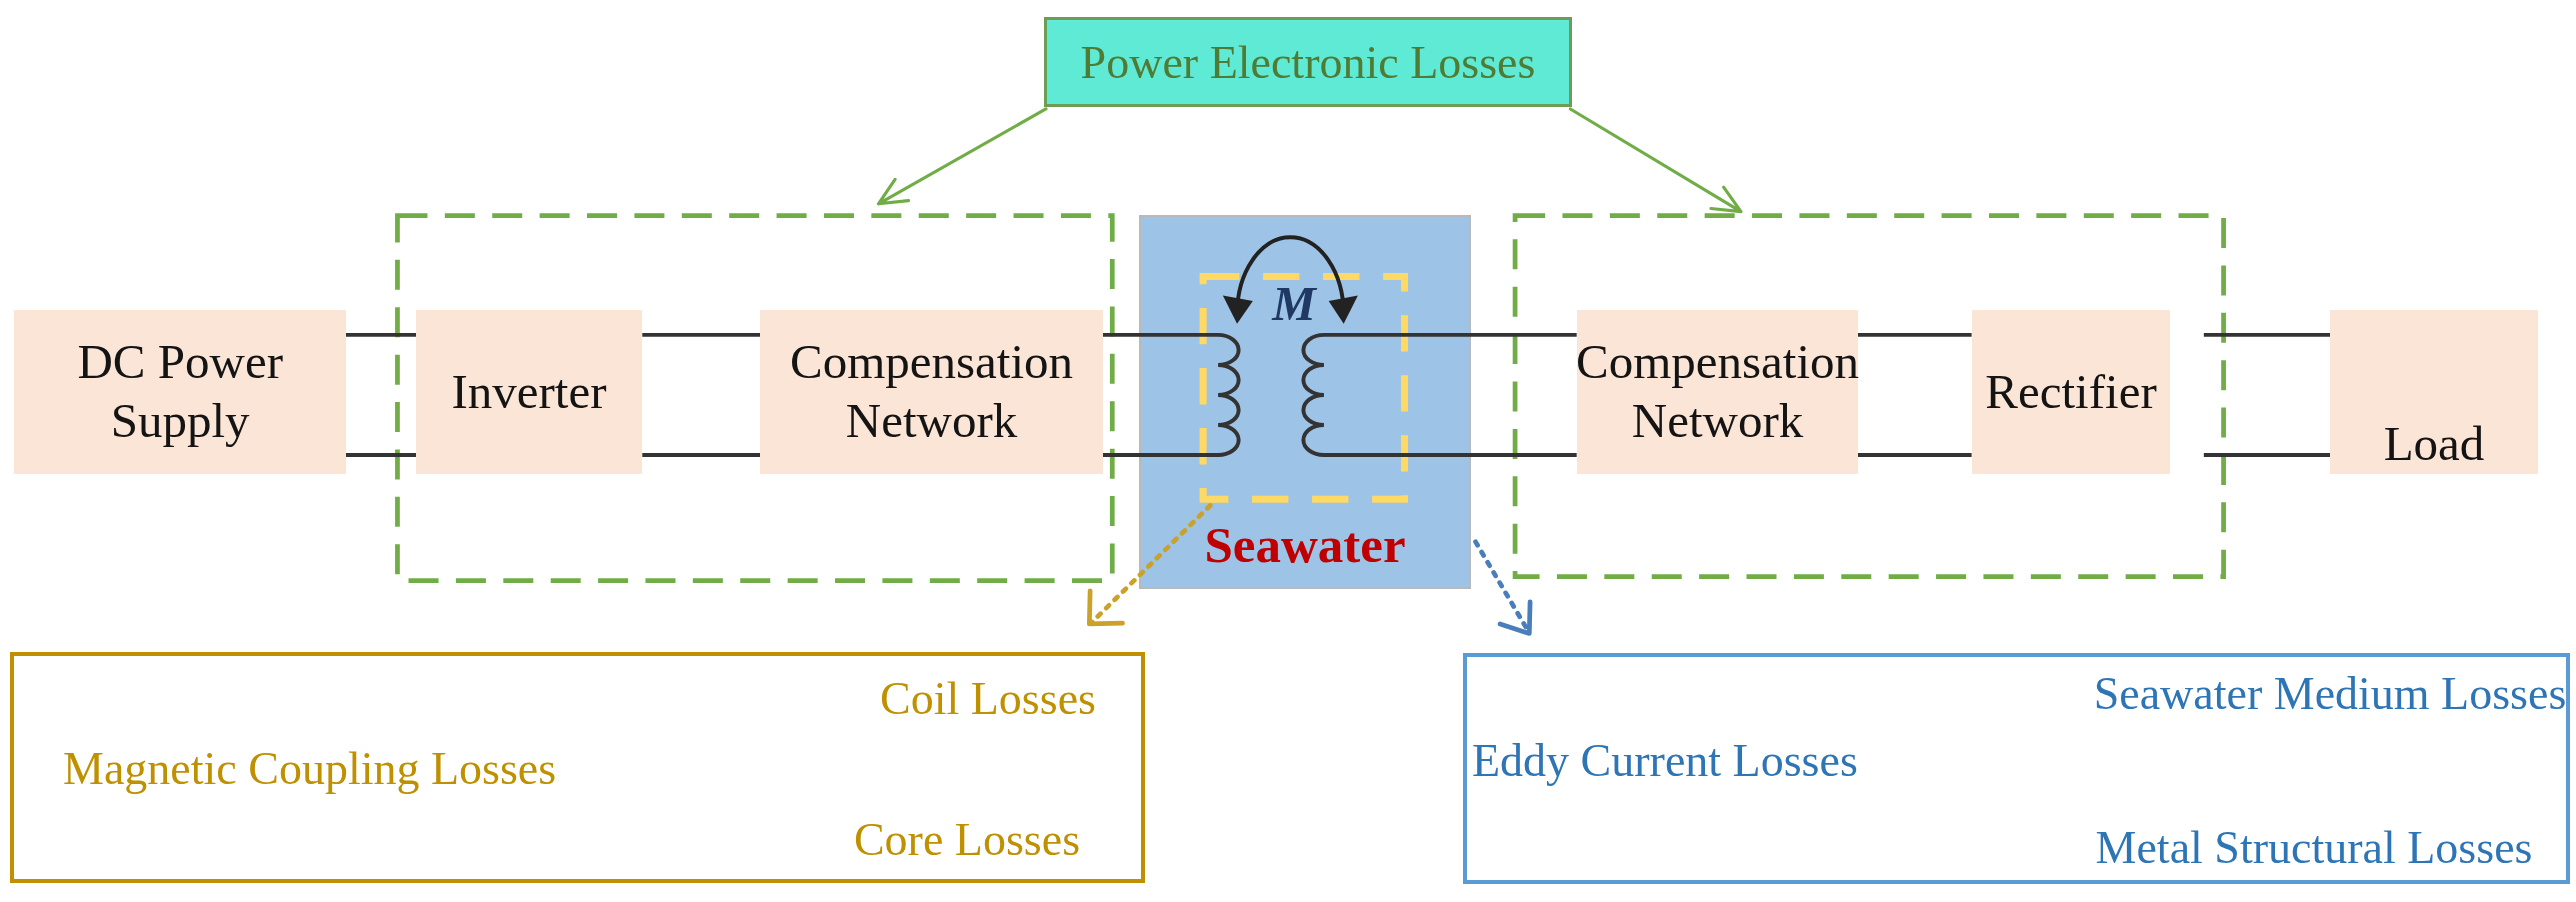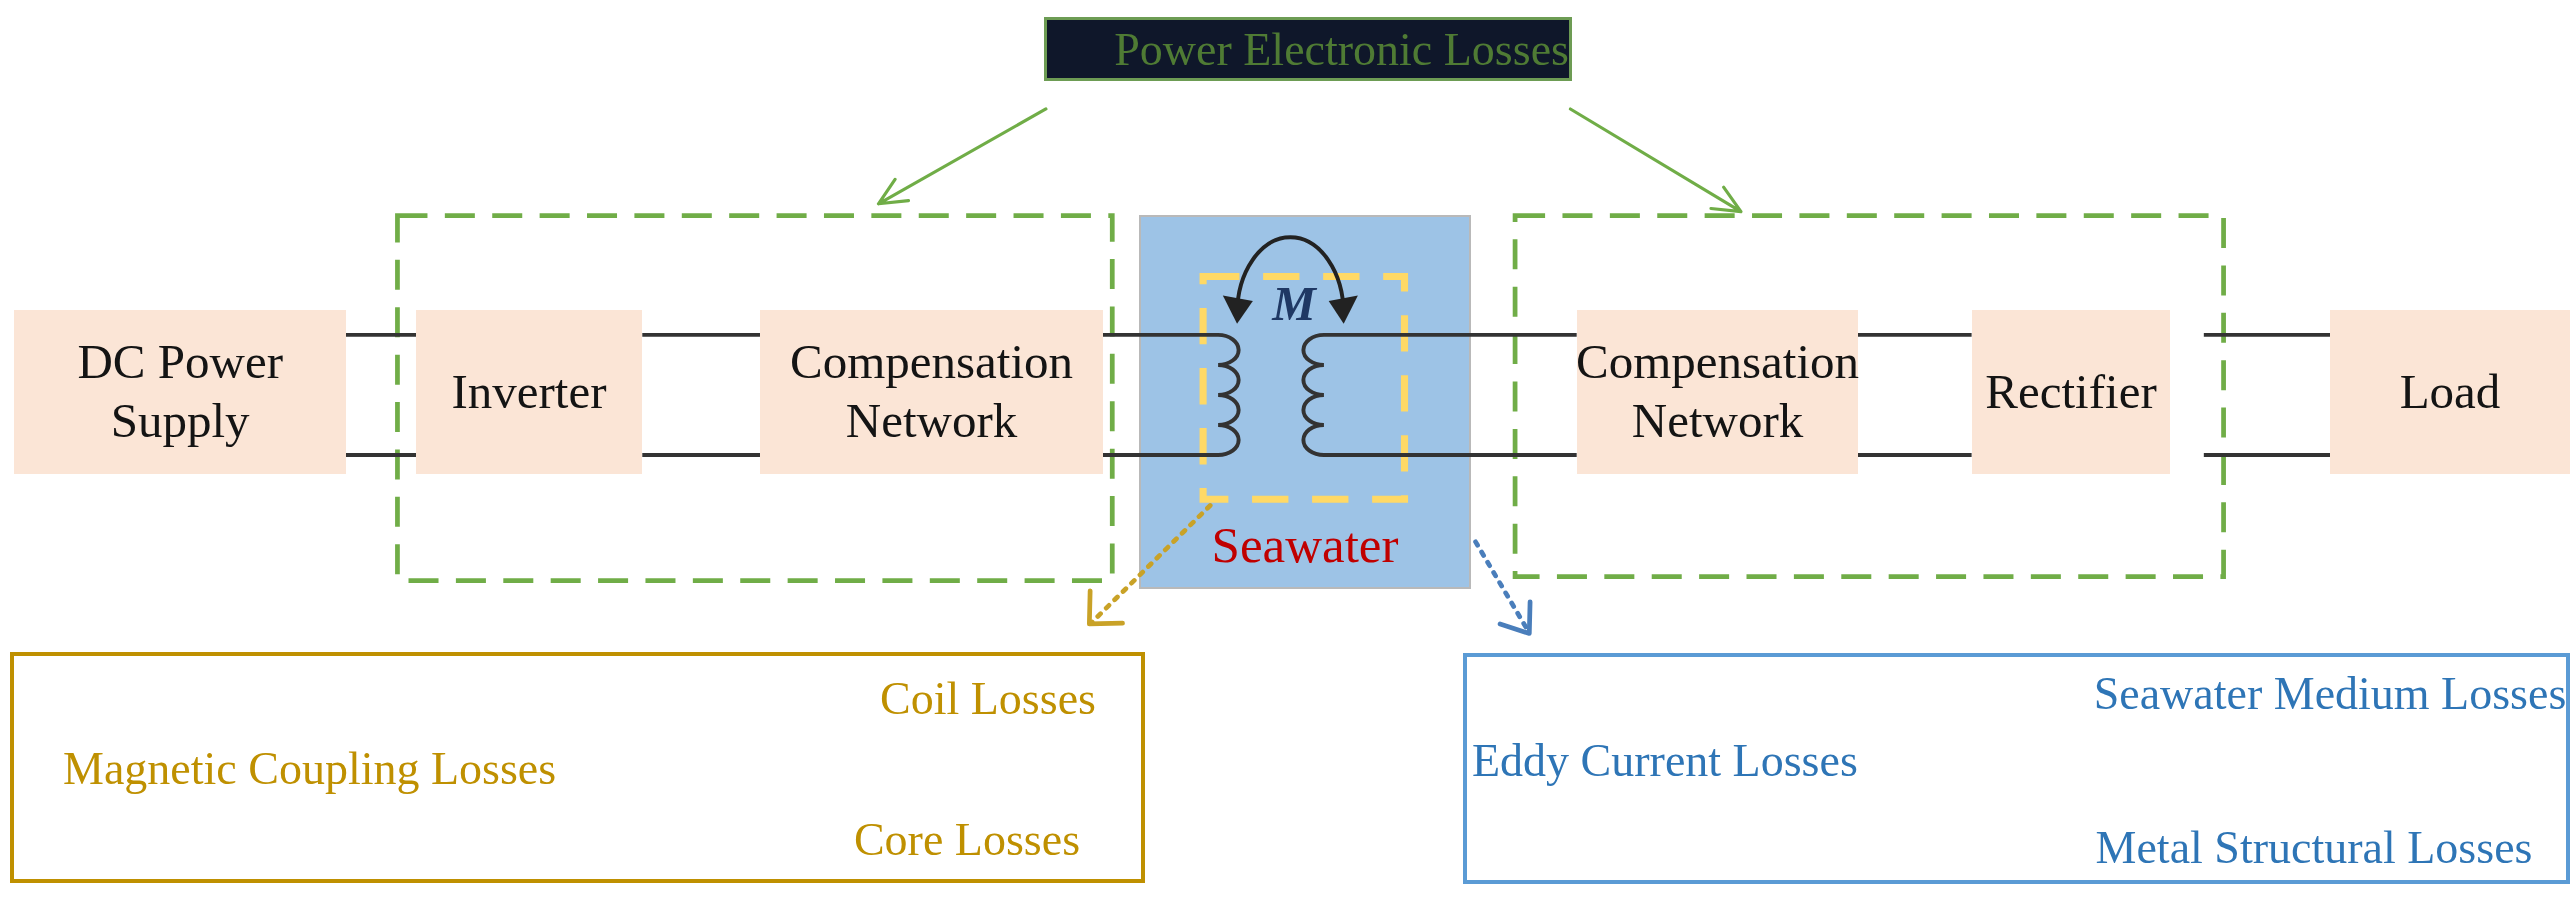--- a/index.html
+++ b/index.html
@@ -23,41 +23,41 @@
     top:310px;height:164px;
     background:var(--block-fill,#FBE5D6);
     display:flex;align-items:center;justify-content:center;
     text-align:center;font-size:49px;line-height:1.2;color:#141414;
   }
   .blk-dc{left:14.2px;width:332px;}
   .blk-inv{left:416px;width:226px;}
   .blk-comp-tx{left:760px;width:343px;}
   .blk-comp-rx{left:1577px;width:281px;}
   .blk-rect{left:1972px;width:198px;}
-  .blk-load{left:2330px;width:240px;}
+  .blk-load{left:2330px;width:208px;align-items:flex-end;}
   
   .top-label-box{
     position:absolute;z-index:3;
-    left:1044px;top:17.4px;width:528px;height:64px;
+    left:1044px;top:17.4px;width:528px;height:90px;
     border:3.2px solid var(--green-border,#6D9C54);
-    box-sizing:border-box;background:#0f172a;
-    display:flex;align-items:center;justify-content:flex-end;
+    box-sizing:border-box;background:#5eead4;
+    display:flex;align-items:center;justify-content:center;
     font-size:46px;color:var(--green-text,#4F7B34);
   }
   
   .loss-box{position:absolute;z-index:3;background:#fff;box-sizing:border-box;}
   .loss-box.magnetic{left:10.3px;top:652px;width:1135px;height:231px;
     border:4px solid var(--gold,#BF9000);}
   .loss-box.eddy{left:1463px;top:653px;width:1107px;height:231px;
     border:4px solid var(--blue-border,#5B9BD5);}
   
   .txt{position:absolute;z-index:4;white-space:nowrap;}
   .txt.centered{transform:translate(-50%,-50%);}
   .txt.vcentered{transform:translateY(-50%);}
-  .seawater-label{left:1305px;top:545px;font-size:51px;font-weight:normal;
+  .seawater-label{left:1305px;top:545px;font-size:51px;font-weight:bold;
     color:var(--red-text,#C00000);}
   .m-label{left:1294px;top:303px;font-size:49px;font-weight:bold;font-style:italic;
     color:var(--navy-text,#1F3864);}
   .gold-txt{color:var(--gold,#BF9000);font-size:46px;}
   .blue-txt{color:var(--blue-text,#2E75B6);font-size:46px;}
   .magnetic-label{left:63px;top:768px;text-align:right;}
   .coil-losses{left:988px;top:698px;}
   .core-losses{left:967px;top:839px;}
   .eddy-label{left:1472px;top:760px;}
   .swm-losses{left:2311px;top:693px;margin-left:19px;}

